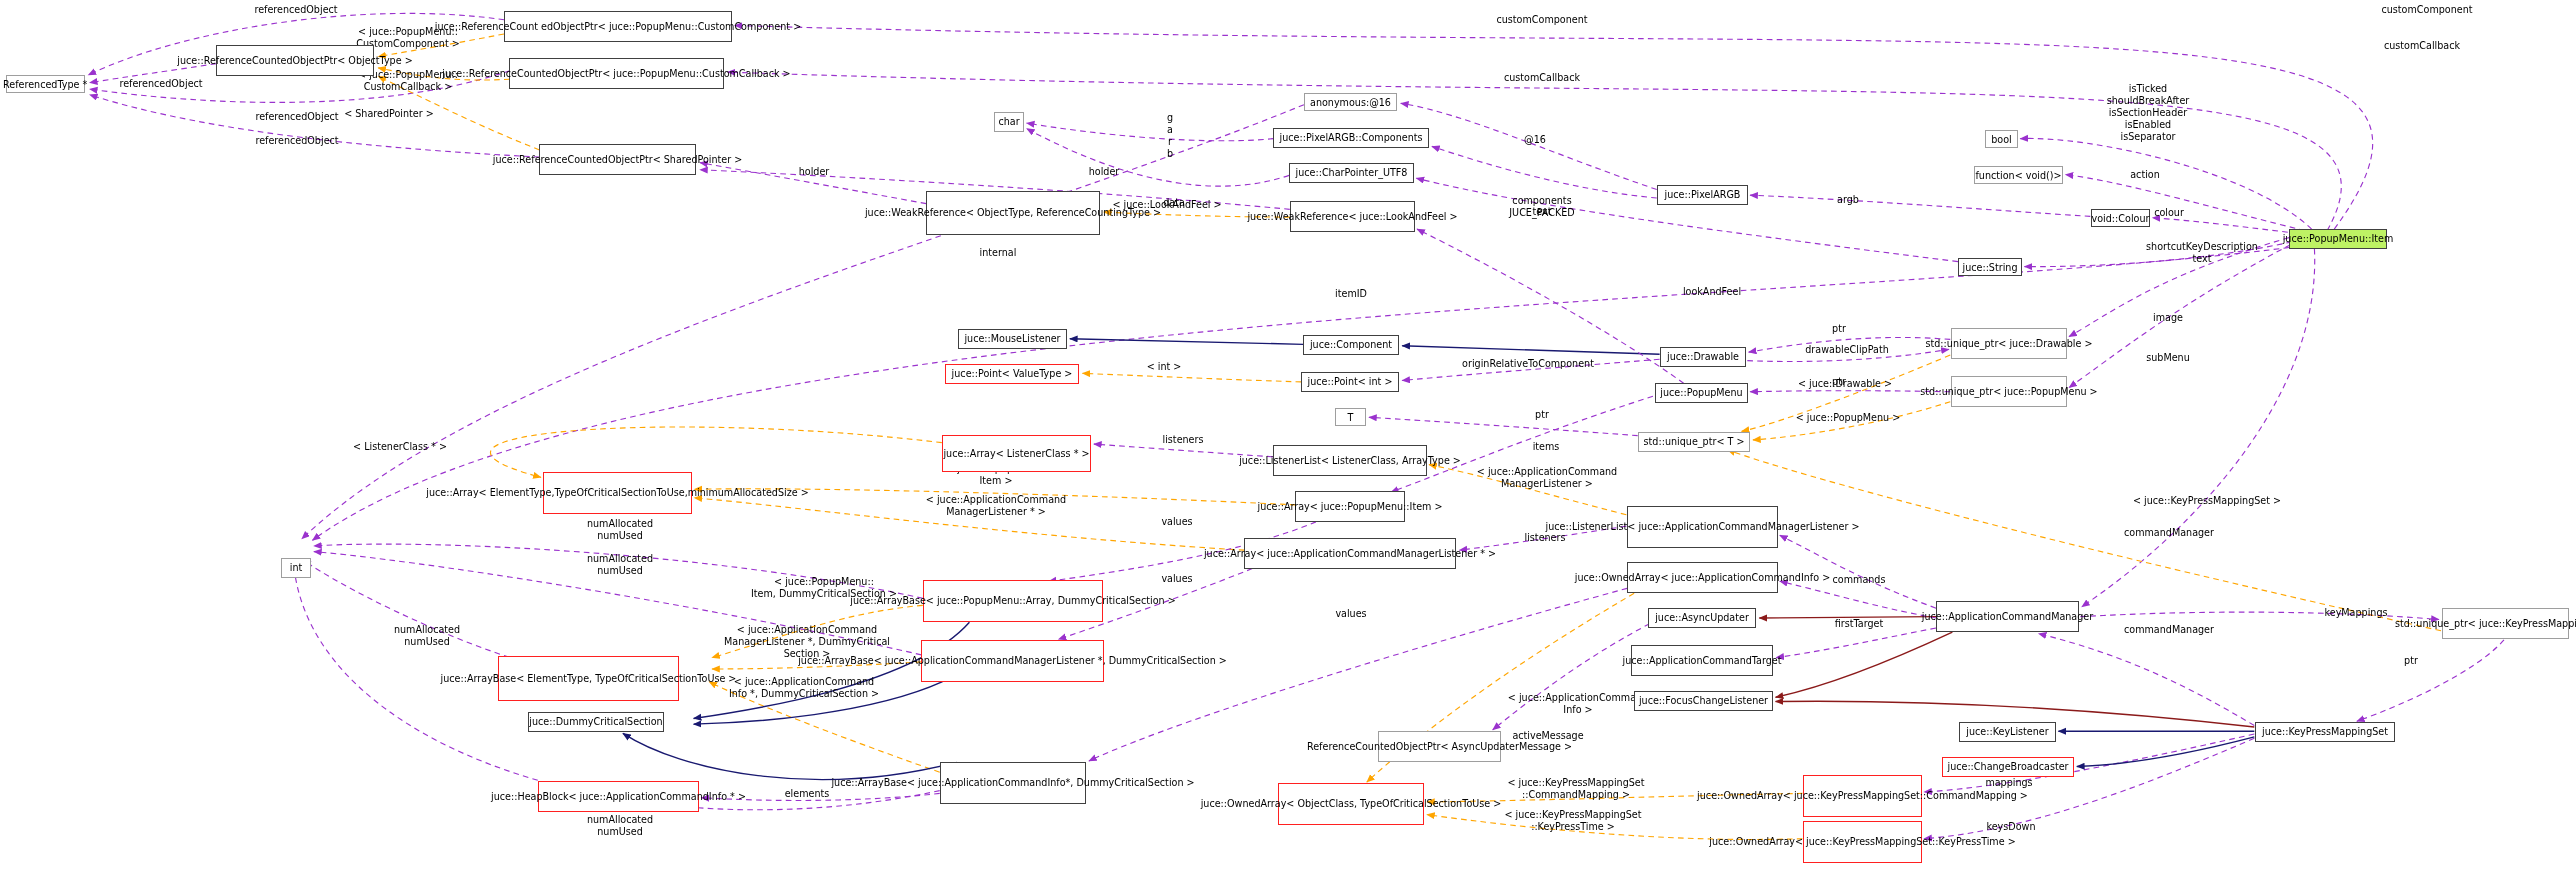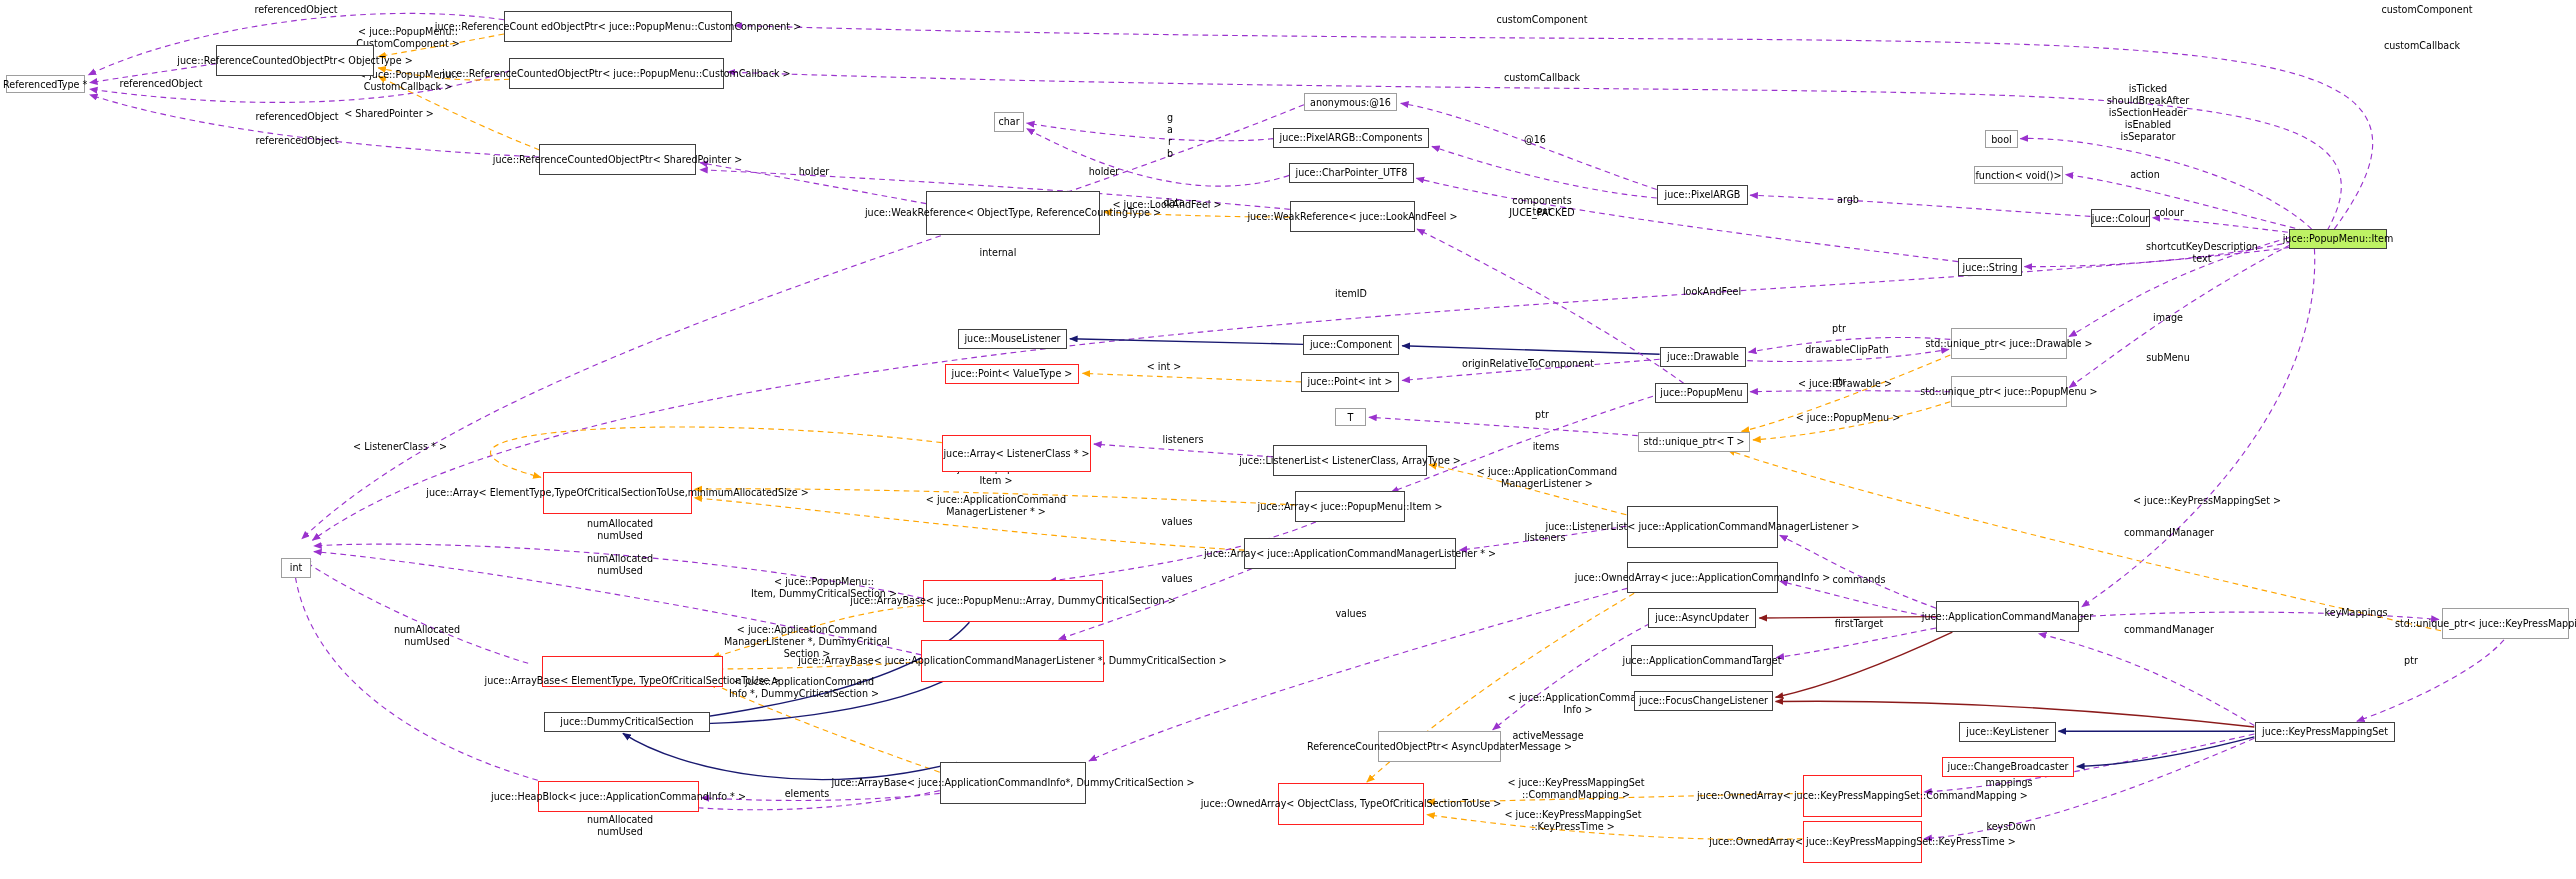--- a/index.html
+++ b/index.html
@@ -169,21 +169,21 @@
       <div class="node juce" style="left: 1657px; top: 185px; width: 91px; height: 20px;">
         <div>juce::PixelARGB</div>
       </div>
       <div class="node ext" style="left: 1985px; top: 130px; width: 33px; height: 18.4px;">
         <div>bool</div>
       </div>
       <div class="node ext" style="left: 1974px; top: 166px; width: 89px; height: 18.4px;">
         <div>function&lt; void()&gt;</div>
       </div>
       <div class="node juce" style="left: 2091px; top: 209px; width: 59px; height: 18.4px;">
-        <div>juce::Colour</div>
+        <div>void::Colour</div>
       </div>
       <div class="node juce" style="left: 1958px; top: 258px; width: 64px; height: 18.4px;">
         <div>juce::String</div>
       </div>
       <div class="node main" style="left: 2289px; top: 229px; width: 98px; height: 20px;">
         <div>juce::PopupMenu::Item</div>
       </div>
       <div class="node juce" style="left: 958px; top: 329px; width: 109px; height: 20px;">
         <div>juce::MouseListener</div>
       </div>
@@ -259,25 +259,25 @@
         <div>&lt; AsyncUpdaterMessage &gt;</div>
       </div>
       <div class="node ext" style="left: 281px; top: 558px; width: 30px; height: 20px;">
         <div>int</div>
       </div>
       <div class="node trunc" style="left: 543px; top: 472px; width: 149px; height: 42px;">
         <div>juce::Array&lt; ElementType,</div>
         <div>TypeOfCriticalSectionToUse,</div>
         <div>minimumAllocatedSize &gt;</div>
       </div>
-      <div class="node trunc" style="left: 542px; top: 656px; width: 181px; height: 31px; align-items: flex-end;">
+      <div class="node trunc" style="left: 498px; top: 656px; width: 181px; height: 45px;">
         <div>juce::ArrayBase&lt; Element</div>
         <div>Type, TypeOfCriticalSectionToUse &gt;</div>
       </div>
-      <div class="node juce" style="left: 544px; top: 712px; width: 166px; height: 20px;">
+      <div class="node juce" style="left: 528px; top: 712px; width: 136px; height: 20px;">
         <div>juce::DummyCriticalSection</div>
       </div>
       <div class="node trunc" style="left: 923px; top: 580px; width: 180px; height: 42px;">
         <div>juce::ArrayBase&lt; juce</div>
         <div>::PopupMenu::Array, DummyCritical</div>
         <div>Section &gt;</div>
       </div>
       <div class="node trunc" style="left: 921px; top: 640px; width: 183px; height: 42px;">
         <div>juce::ArrayBase&lt; juce</div>
         <div>::ApplicationCommandManager</div>

